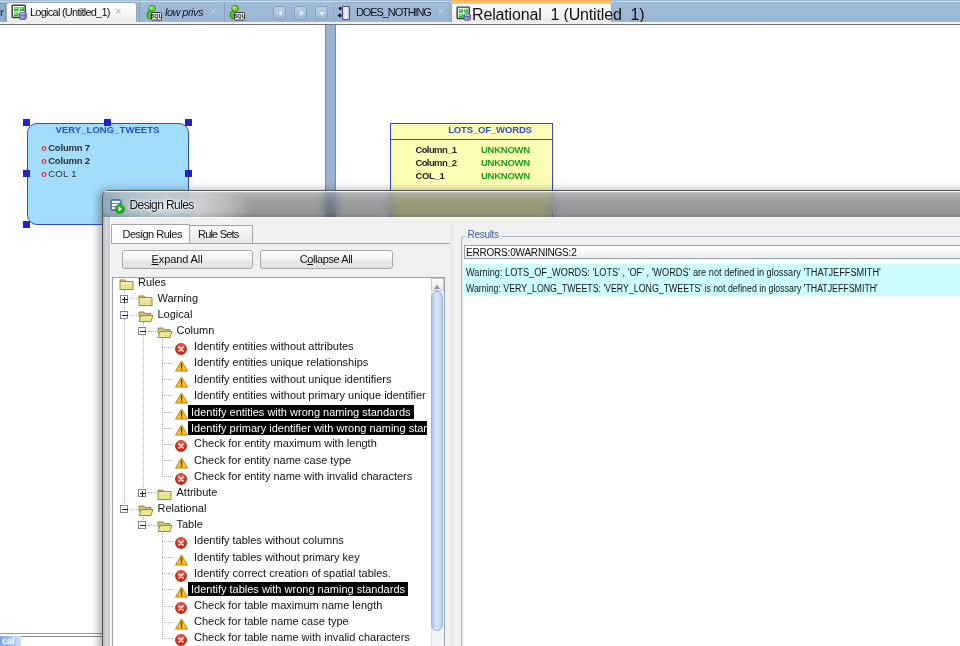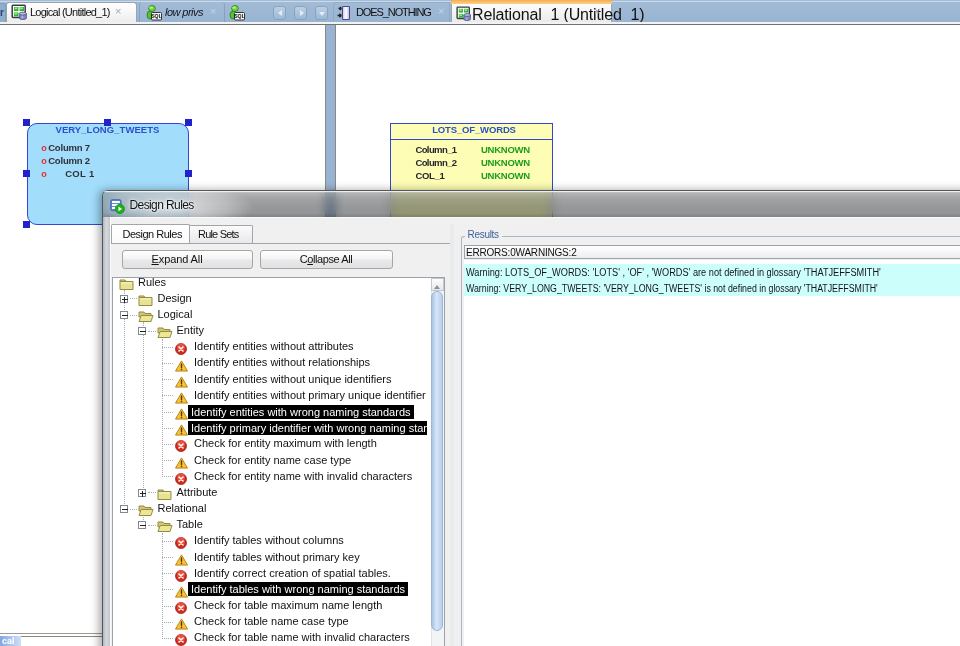--- a/index.html
+++ b/index.html
@@ -113,32 +113,32 @@
 <div class="abs" style="left:2px;top:636px;font-size:9px;color:#fff;font-weight:bold;">cal</div>
 <div class="abs" style="left:21px;top:636px;width:304px;height:1px;background:#8a8a80;"></div>
 
 <div class="abs" style="left:26.5px;top:122.5px;width:162px;height:102px;background:#a3ddfc;border:1.5px solid #3347d1;border-radius:10px;"></div>
 <div class="abs" style="left:26.5px;top:124px;width:162px;text-align:center;font-size:9.5px;font-weight:bold;color:#2b50cc;letter-spacing:0.05px;">VERY_LONG_TWEETS</div>
 <div class="abs" style="left:41.3px;top:142.6px;font-size:9px;font-weight:bold;color:#e03030;">o</div>
 <div class="abs" style="left:48.2px;top:142px;font-size:9.5px;font-weight:bold;color:#303038;letter-spacing:-0.2px;">Column 7</div>
 <div class="abs" style="left:41.3px;top:155.7px;font-size:9px;font-weight:bold;color:#e03030;">o</div>
 <div class="abs" style="left:48.2px;top:155.1px;font-size:9.5px;font-weight:bold;color:#303038;letter-spacing:-0.2px;">Column 2</div>
 <div class="abs" style="left:41.3px;top:168.8px;font-size:9px;font-weight:bold;color:#e03030;">o</div>
-<div class="abs" style="left:48.2px;top:168.2px;font-size:9.5px;font-weight:bold;color:#303038;letter-spacing:0.3px;margin-left:17px;">COL 1</div>
+<div class="abs" style="left:48.2px;top:168.2px;font-size:9.5px;font-weight:normal;color:#303038;letter-spacing:0.3px;">COL 1</div>
 
 <div class="abs" style="left:23.2px;top:119.4px;width:7px;height:7px;background:#2222cc;"></div>
 <div class="abs" style="left:104.1px;top:119.4px;width:7px;height:7px;background:#2222cc;"></div>
 <div class="abs" style="left:184.9px;top:119.4px;width:7px;height:7px;background:#2222cc;"></div>
 <div class="abs" style="left:23.2px;top:170.2px;width:7px;height:7px;background:#2222cc;"></div>
 <div class="abs" style="left:184.9px;top:170.2px;width:7px;height:7px;background:#2222cc;"></div>
 <div class="abs" style="left:23.2px;top:221px;width:7px;height:7px;background:#2222cc;"></div>
 
 <div class="abs" style="left:390px;top:122.5px;width:162.5px;height:108px;background:#fdfdb5;border:1px solid #3347d1;"></div>
 <div class="abs" style="left:390px;top:138.5px;width:162.5px;height:1px;background:#3347d1;"></div>
-<div class="abs" style="left:376px;top:124px;width:196px;text-align:center;font-size:9.5px;font-weight:bold;color:#2b50cc;letter-spacing:-0.15px;">LOTS_OF_WORDS</div>
+<div class="abs" style="left:392px;top:124px;width:196px;text-align:center;font-size:9.5px;font-weight:bold;color:#2b50cc;letter-spacing:-0.15px;">LOTS_OF_WORDS</div>
 <div class="abs" style="left:415.4px;top:143.8px;font-size:9.5px;font-weight:bold;color:#26262e;letter-spacing:-0.6px;">Column_1</div>
 <div class="abs" style="left:481px;top:143.8px;font-size:9.5px;font-weight:bold;color:#1c9e1c;letter-spacing:-0.25px;">UNKNOWN</div>
 <div class="abs" style="left:415.4px;top:156.9px;font-size:9.5px;font-weight:bold;color:#26262e;letter-spacing:-0.6px;">Column_2</div>
 <div class="abs" style="left:481px;top:156.9px;font-size:9.5px;font-weight:bold;color:#1c9e1c;letter-spacing:-0.25px;">UNKNOWN</div>
 <div class="abs" style="left:415.4px;top:170px;font-size:9.5px;font-weight:bold;color:#26262e;letter-spacing:-0.3px;">COL_1</div>
 <div class="abs" style="left:481px;top:170px;font-size:9.5px;font-weight:bold;color:#1c9e1c;letter-spacing:-0.25px;">UNKNOWN</div>
 
 <div class="abs" style="left:101.5px;top:190px;width:890px;height:470px;border:1px solid #54585c;border-bottom:none;border-radius:6px 6px 0 0;box-shadow:-3px 0 8px rgba(0,0,0,0.35);">
 
   <div class="abs" style="left:0;top:0;width:100%;height:26px;border-radius:5px 5px 0 0;
@@ -191,51 +191,51 @@
 <div class="ttext" style="left:138px;top:275.6px">Rules</div>
 <div style="position:absolute;left:119.5px;top:294.9px;width:8px;height:8px;background:#fff;border:1px solid #848890;"></div>
 <div style="position:absolute;left:121.5px;top:298.9px;width:6px;height:1px;background:#222;"></div>
 <div style="position:absolute;left:123.5px;top:296.9px;width:1px;height:6px;background:#222;"></div>
 <div style="position:absolute;left:129.5px;top:298.4px;width:7.5px;height:0;border-top:1px dotted #a8aeb4;"></div>
 <div class="ticon" style="left:138px;top:292.9px"><svg width="15" height="13" viewBox="0 0 15 13">
       <path d="M1 3.5 L1 11.5 L14 11.5 L14 3.5 Z" fill="#e8e293" stroke="#958b43" stroke-width="1"></path>
       <path d="M1 3.5 L1 2 L6 2 L7 3.5 Z" fill="#d6cf7d" stroke="#958b43" stroke-width="1"></path>
       <path d="M2 5 L13 5" stroke="#f7f3c0" stroke-width="1.2"></path>
     </svg></div>
-<div class="ttext" style="left:157.5px;top:291.8px">Design</div>
+<div class="ttext" style="left:157.5px;top:291.8px">Warning</div>
 <div style="position:absolute;left:119.5px;top:311.0px;width:8px;height:8px;background:#fff;border:1px solid #848890;"></div>
 <div style="position:absolute;left:121.5px;top:315.0px;width:6px;height:1px;background:#222;"></div>
 <div style="position:absolute;left:129.5px;top:314.5px;width:7.5px;height:0;border-top:1px dotted #a8aeb4;"></div>
 <div class="ticon" style="left:138px;top:309.0px"><svg width="16" height="13" viewBox="0 0 16 13">
       <path d="M1 3.5 L1 2 L6 2 L7 3.5 L13 3.5 L13 5.5 L1 7 Z" fill="#cfc572" stroke="#958b43" stroke-width="1"></path>
       <path d="M3.2 5.5 L15 5.5 L13 11.5 L1 11.5 Z" fill="#ece793" stroke="#958b43" stroke-width="1"></path>
     </svg></div>
 <div class="ttext" style="left:157.5px;top:307.9px">Logical</div>
 <div style="position:absolute;left:138.0px;top:327.2px;width:8px;height:8px;background:#fff;border:1px solid #848890;"></div>
 <div style="position:absolute;left:140.0px;top:331.2px;width:6px;height:1px;background:#222;"></div>
 <div style="position:absolute;left:148.0px;top:330.7px;width:7.5px;height:0;border-top:1px dotted #a8aeb4;"></div>
 <div class="ticon" style="left:157px;top:325.2px"><svg width="16" height="13" viewBox="0 0 16 13">
       <path d="M1 3.5 L1 2 L6 2 L7 3.5 L13 3.5 L13 5.5 L1 7 Z" fill="#cfc572" stroke="#958b43" stroke-width="1"></path>
       <path d="M3.2 5.5 L15 5.5 L13 11.5 L1 11.5 Z" fill="#ece793" stroke="#958b43" stroke-width="1"></path>
     </svg></div>
-<div class="ttext" style="left:176.5px;top:324.1px">Entity</div>
+<div class="ttext" style="left:176.5px;top:324.1px">Column</div>
 <div style="position:absolute;left:162.0px;top:346.9px;width:10.5px;height:0;border-top:1px dotted #a8aeb4;"></div>
 <div class="ticon" style="left:174.5px;top:341.4px"><svg width="12" height="12" viewBox="0 0 12 12">
       <circle cx="6" cy="6" r="5.5" fill="#d42a1a" stroke="#8f1a10" stroke-width="0.7"></circle>
       <circle cx="6" cy="4.2" r="3.9" fill="#ea5948" opacity="0.8"></circle>
       <path d="M4 4 L8 8 M8 4 L4 8" stroke="#fff" stroke-width="1.5" stroke-linecap="round"></path>
     </svg></div>
 <div class="ttext" style="left:194px;top:340.3px">Identify entities without attributes</div>
 <div style="position:absolute;left:162.0px;top:363.1px;width:10.5px;height:0;border-top:1px dotted #a8aeb4;"></div>
 <div class="ticon" style="left:174.5px;top:357.6px"><svg width="13" height="12" viewBox="0 0 13 12">
       <path d="M6.5 0.9 L12.5 11.1 L0.5 11.1 Z" fill="#fdc22e" stroke="#ad7a12" stroke-width="0.9" stroke-linejoin="round"></path>
       <path d="M6.5 3.9 L6.5 7.4" stroke="#4e3a08" stroke-width="1.4" stroke-linecap="round"></path>
       <circle cx="6.5" cy="9.4" r="0.8" fill="#4e3a08"></circle>
     </svg></div>
-<div class="ttext" style="left:194px;top:356.4px">Identify entities without relationships</div>
+<div class="ttext" style="left:194px;top:356.4px">Identify entities unique relationships</div>
 <div style="position:absolute;left:162.0px;top:379.2px;width:10.5px;height:0;border-top:1px dotted #a8aeb4;"></div>
 <div class="ticon" style="left:174.5px;top:373.7px"><svg width="13" height="12" viewBox="0 0 13 12">
       <path d="M6.5 0.9 L12.5 11.1 L0.5 11.1 Z" fill="#fdc22e" stroke="#ad7a12" stroke-width="0.9" stroke-linejoin="round"></path>
       <path d="M6.5 3.9 L6.5 7.4" stroke="#4e3a08" stroke-width="1.4" stroke-linecap="round"></path>
       <circle cx="6.5" cy="9.4" r="0.8" fill="#4e3a08"></circle>
     </svg></div>
 <div class="ttext" style="left:194px;top:372.6px">Identify entities without unique identifiers</div>
 <div style="position:absolute;left:162.0px;top:395.4px;width:10.5px;height:0;border-top:1px dotted #a8aeb4;"></div>
 <div class="ticon" style="left:174.5px;top:389.9px"><svg width="13" height="12" viewBox="0 0 13 12">
       <path d="M6.5 0.9 L12.5 11.1 L0.5 11.1 Z" fill="#fdc22e" stroke="#ad7a12" stroke-width="0.9" stroke-linejoin="round"></path>

